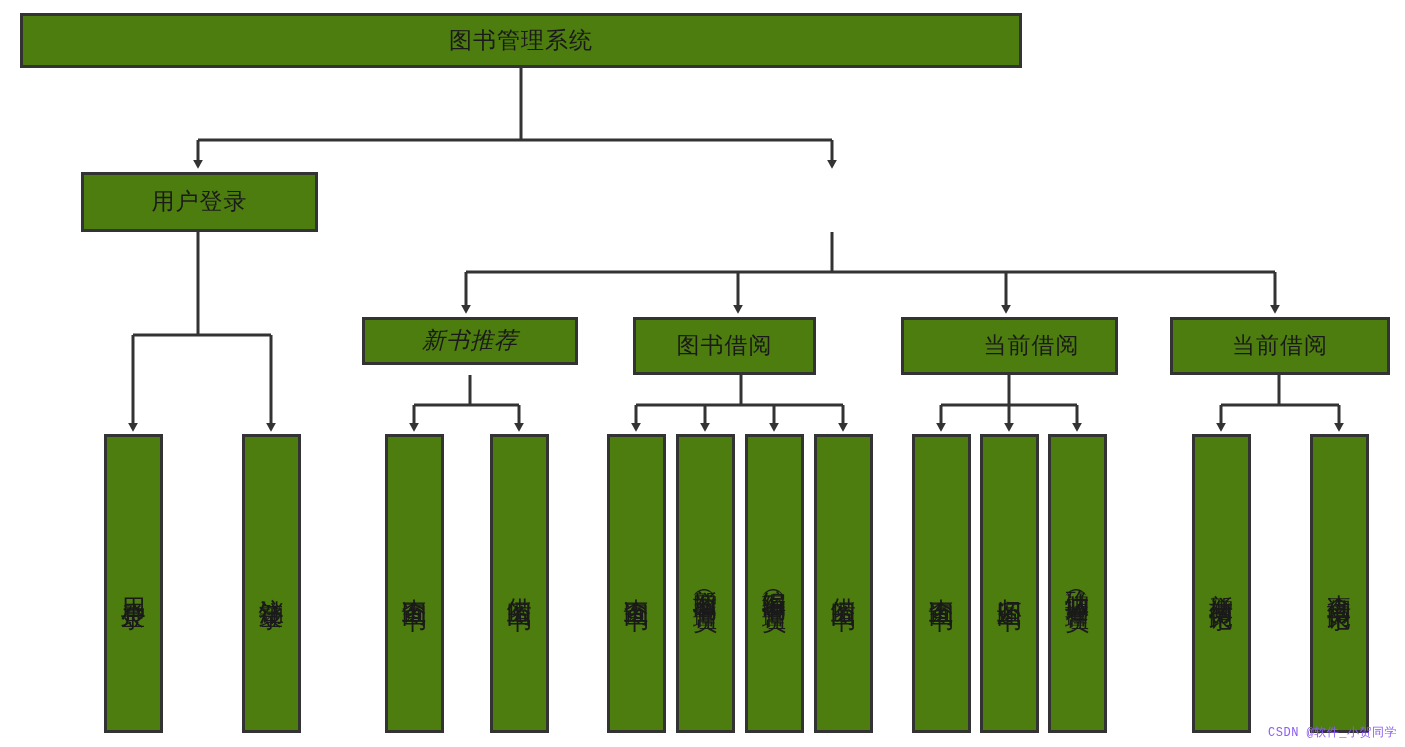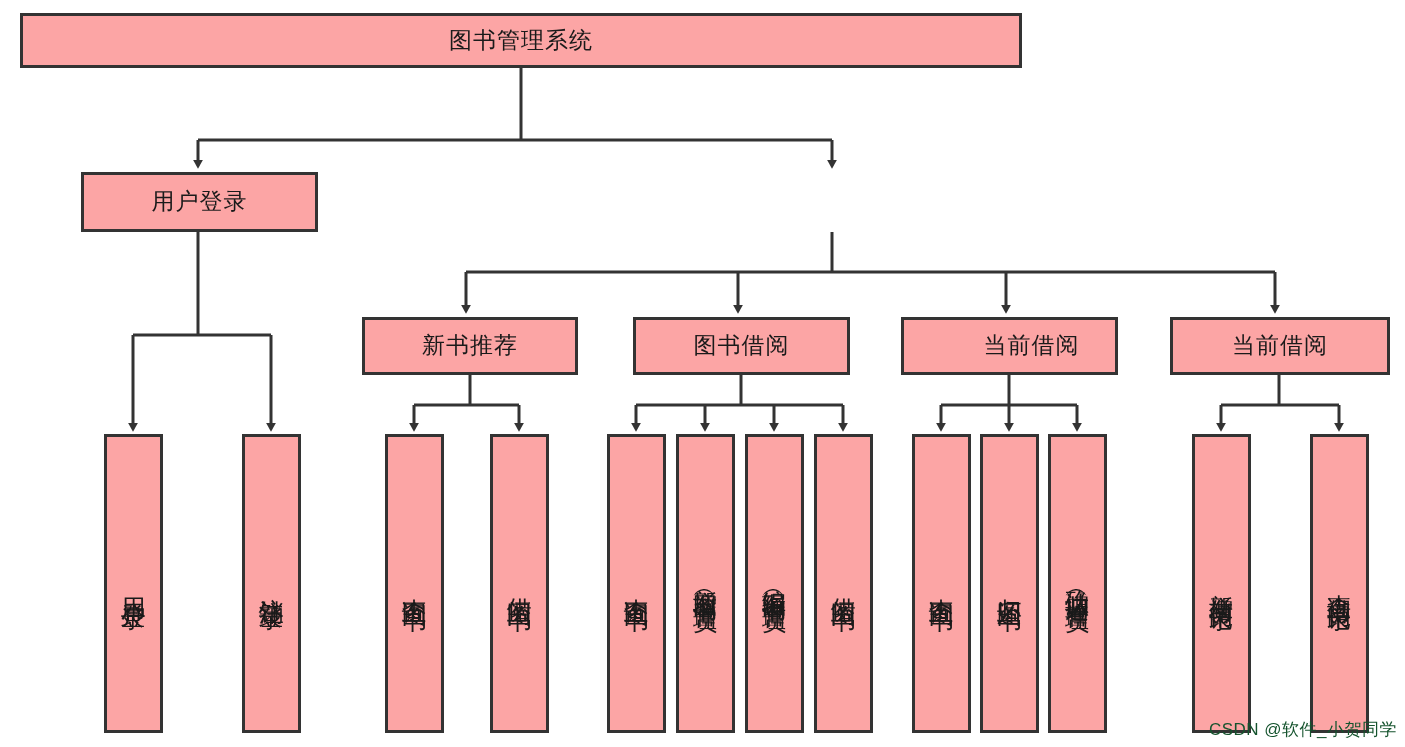--- a/index.html
+++ b/index.html
@@ -22,21 +22,21 @@
     position: absolute;
     left: 0;
     top: 0;
     width: 1405px;
     height: 747px;
     pointer-events: none;
   }
   .node {
     position: absolute;
     box-sizing: border-box;
-    background: #fca5a5;
+    background: #4d7c0f;
     border: 3px solid #333333;
     display: flex;
     align-items: center;
     justify-content: center;
     color: #1a1a1a;
     z-index: 2;
   }
   .node .label {
     display: block;
     text-align: center;
@@ -61,25 +61,26 @@
     letter-spacing: 3px;
     max-height: 280px;
   }
   .node.vert.narrow .label {
     font-size: 24px;
   }
   #watermark {
     position: absolute;
     right: 8px;
     bottom: 6px;
-    font-size: 17px;
-    color: #14532d;
+    font-size: 12px;
+    color: #8b5cf6;
     letter-spacing: 0.5px;
     z-index: 5;
     white-space: nowrap;
+    font-family: Liberation Mono, monospace;
   }
 </style>
 </head>
 <body>
 
 <div id="canvas">
 
   <svg id="edges" viewBox="0 0 1405 747" width="1405" height="747" xmlns="http://www.w3.org/2000/svg">
     <defs>
       <marker id="arrow" markerWidth="10" markerHeight="10" refX="4.2" refY="5" orient="auto" markerUnits="userSpaceOnUse">
@@ -132,25 +133,25 @@
 
   <div class="node horiz" style="left:20px; top:13px; width:1002px; height:55px;">
     <span class="label">图书管理系统</span>
   </div>
 
   <div class="node horiz" style="left:81px; top:172px; width:237px; height:60px;">
     <span class="label">用户登录</span>
   </div>
 
 
-  <div class="node horiz" style="left:362px; top:317px; width:216px; height:58px;">
+  <div class="node horiz" style="left:362px; top:317px; width:216px; height:48px;font-style:italic;">
     <span class="label">新书推荐</span>
   </div>
 
-  <div class="node horiz" style="left:633px; top:317px; width:217px; height:58px;">
+  <div class="node horiz" style="left:633px; top:317px; width:183px; height:58px;">
     <span class="label">图书借阅</span>
   </div>
 
   <div class="node horiz" style="left:901px; top:317px; width:217px; height:58px;padding-left:44px;">
     <span class="label">当前借阅</span>
   </div>
 
   <div class="node horiz" style="left:1170px; top:317px; width:220px; height:58px;">
     <span class="label">当前借阅</span>
   </div>

